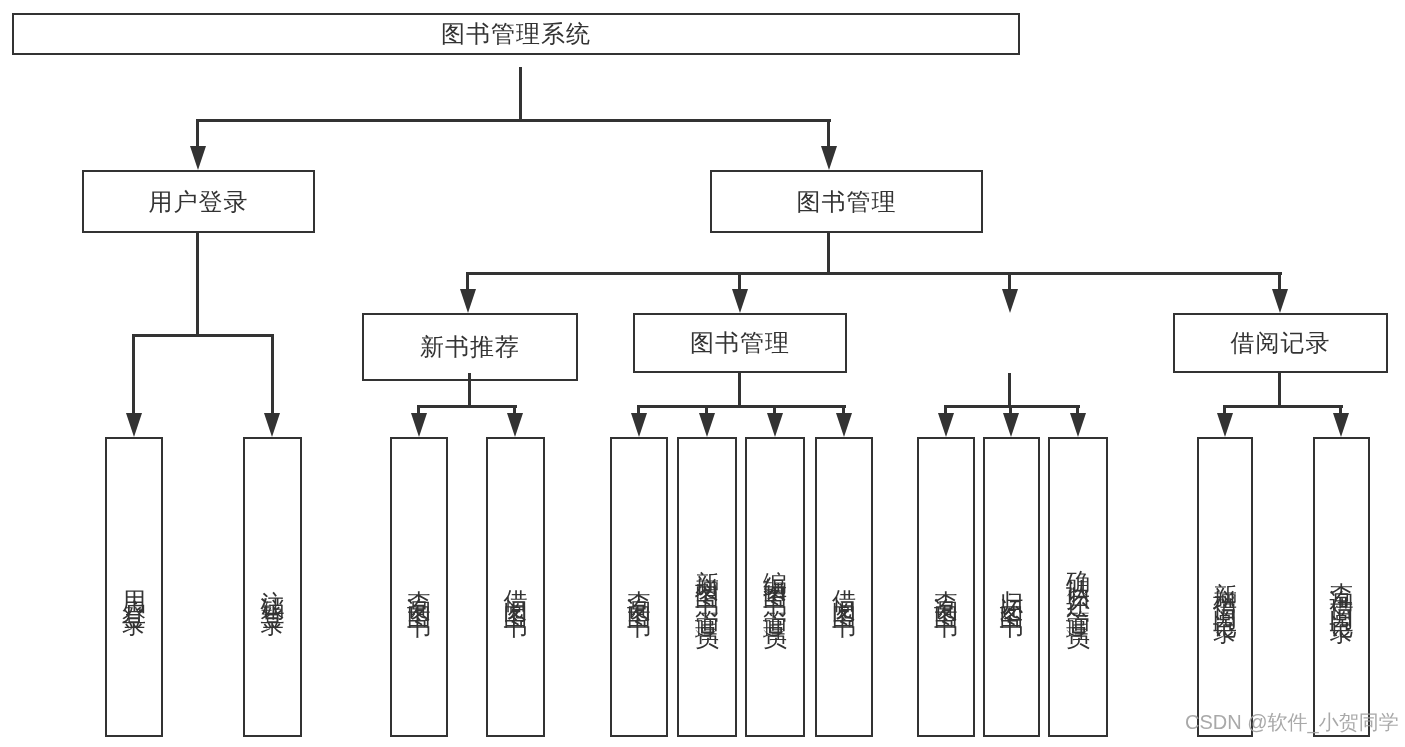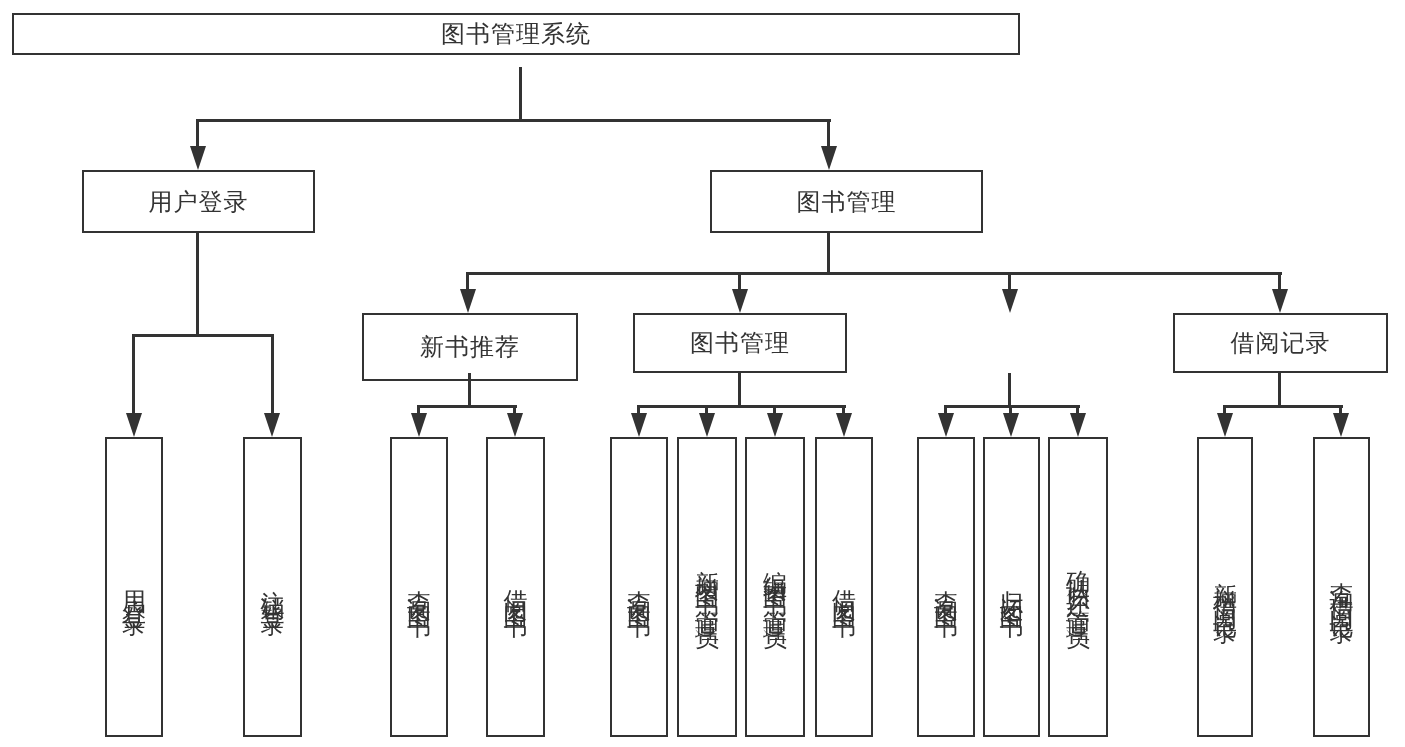--- a/index.html
+++ b/index.html
@@ -187,14 +187,15 @@
     <span class="vtext">确认归还（管理员）</span>
   </div>
 
   <div class="vbox" style="left:1197px;width:56px">
     <span class="vtext">新增借阅记录</span>
   </div>
   <div class="vbox" style="left:1313px;width:57px">
     <span class="vtext">查询借阅记录</span>
   </div>
 
+  <div class="watermark">CSDN @软件_小贺同学</div>
 
 </div>
 
 </body></html>

